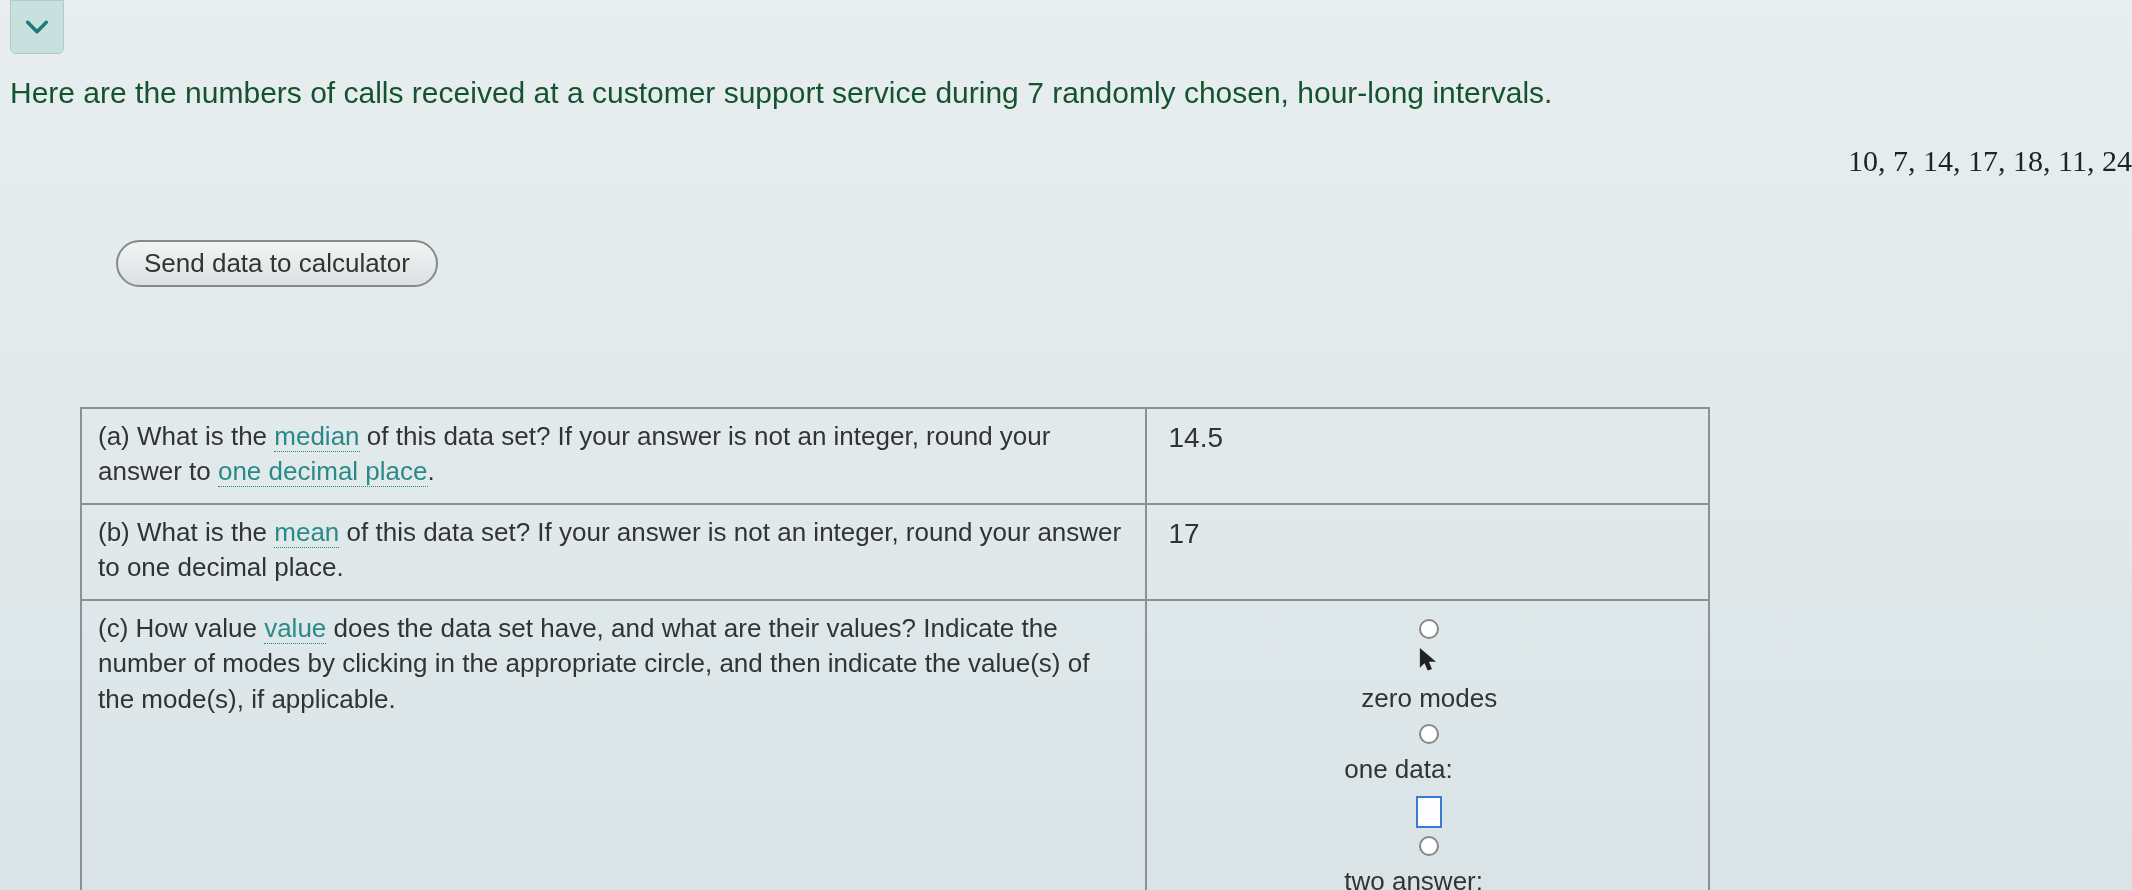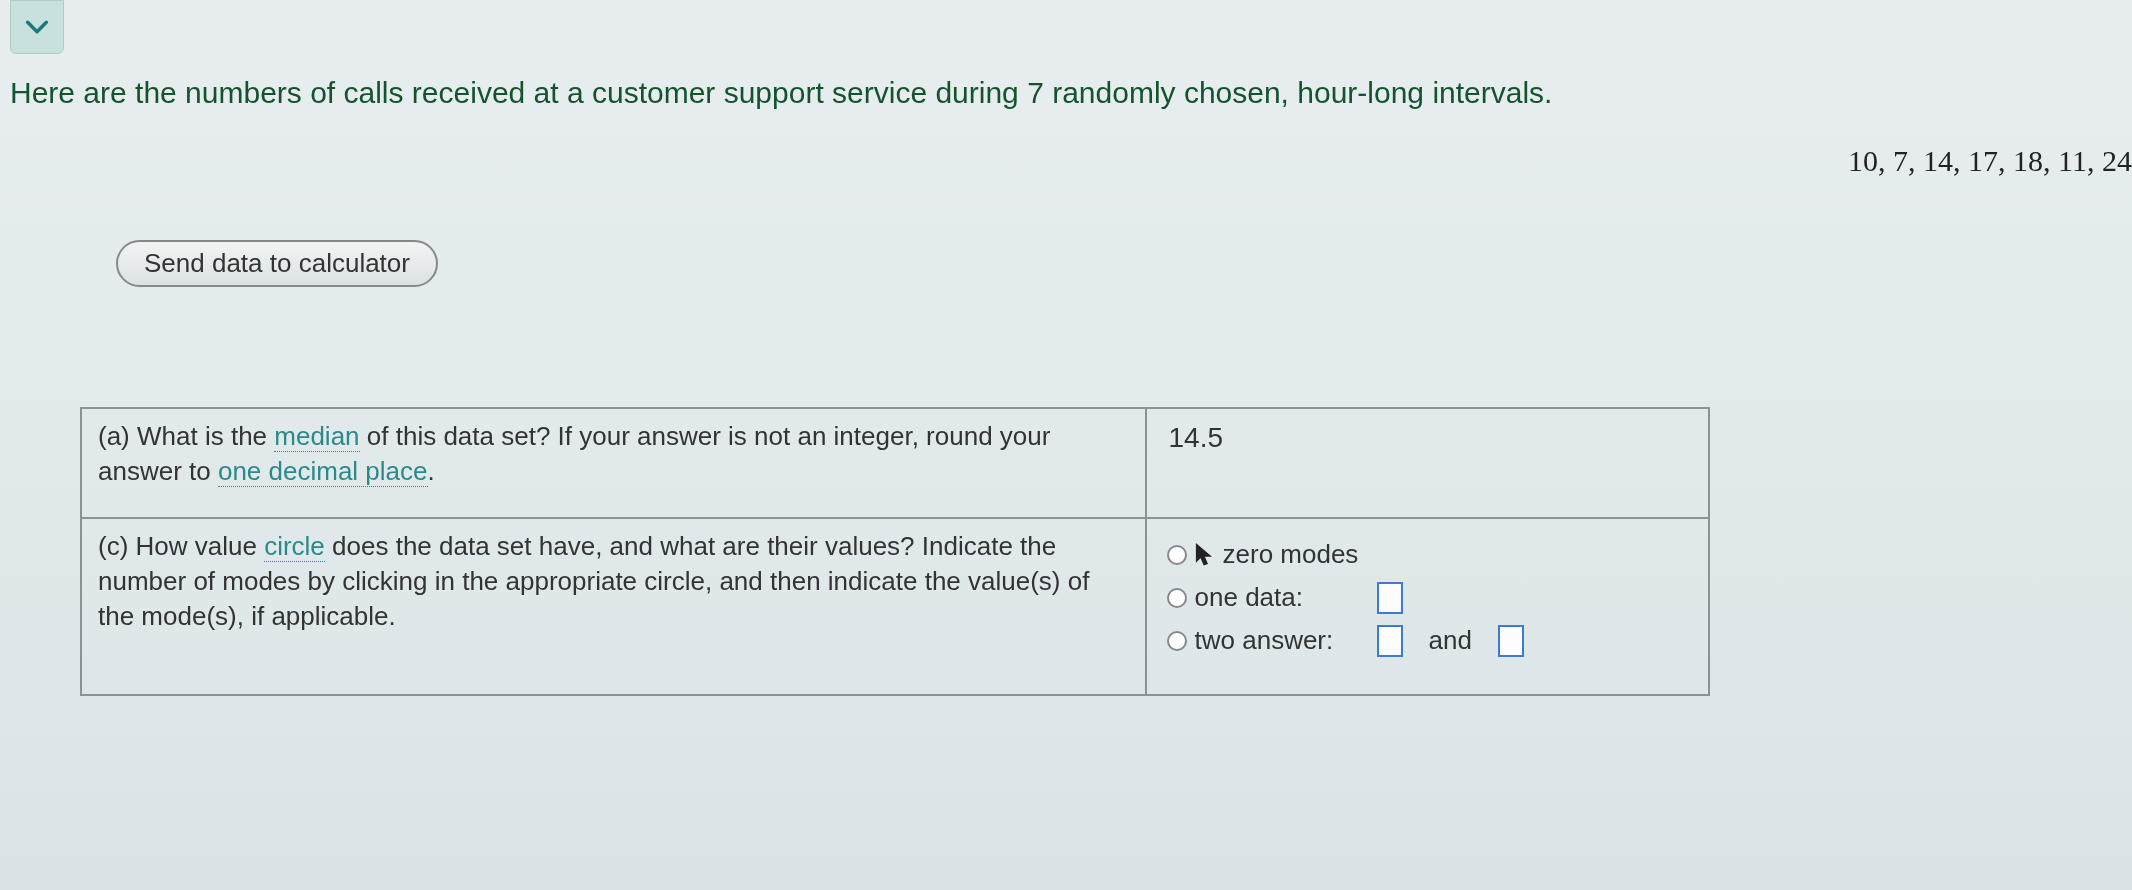--- a/index.html
+++ b/index.html
@@ -51,21 +51,21 @@
       cursor: pointer;
       margin-top: 48px;
     }
     .tbl {
       margin: 120px 0 0 80px;
       border-collapse: collapse;
       width: 1630px;
     }
     .tbl td {
       border: 2px solid #8a9296;
-      padding: 10px 16px 28px 16px;
+      padding: 10px 16px 14px 16px;
       vertical-align: top;
       font-size: 26px;
       color: #333;
       line-height: 1.35;
     }
     .tbl td.qcol { width: 990px; }
     .tbl td.acol { width: 524px; }
     .link {
       color: #2a8a8a;
       border-bottom: 1px dotted #2a8a8a;
@@ -74,20 +74,21 @@
     .ans-val {
       font-size: 28px;
       color: #333;
       padding-left: 6px;
     }
     .opt-row {
       display: flex;
       align-items: center;
       gap: 8px;
       margin: 8px 0 8px 4px;
+      flex-direction: column;
     }
     .radio {
       width: 20px;
       height: 20px;
       border: 2px solid #888;
       border-radius: 50%;
       background: #fff;
       cursor: pointer;
       flex-shrink: 0;
     }
@@ -139,21 +140,29 @@
       <tr>
     <td class="qcol">
       <span>(a) What is the </span><span class="link">median</span><span> of this data set? If your answer is not an integer, round your answer to </span><span class="link">one decimal place</span><span>.</span>
     </td>
     <td class="acol">
       <span class="ans-val">14.5</span>
     </td>
   </tr>
   <tr>
     <td class="qcol">
-      <span>(c) How value </span><span class="link">circle</span><span> does the data set have, and what are their values? Indicate the number of modes by clicking in the appropriate circle, and then indicate the value(s) of the mode(s), if applicable.</span>
+      <span>(b) What is the </span><span class="link">mean</span><span> of this data set? If your answer is not an integer, round your answer to one decimal place.</span>
+    </td>
+    <td class="acol">
+      <span class="ans-val">17</span>
+    </td>
+  </tr>
+  <tr>
+    <td class="qcol">
+      <span>(c) How value </span><span class="link">value</span><span> does the data set have, and what are their values? Indicate the number of modes by clicking in the appropriate circle, and then indicate the value(s) of the mode(s), if applicable.</span>
     </td>
     <td class="acol">
       <div class="opt-row">
         <span class="radio"></span>
         <svg class="cursor-icon" viewBox="0 0 20 24">
           <path d="M3 2 L3 18 L7 14 L10 21 L13 20 L10 13 L16 13 Z" fill="#222" stroke="#222" stroke-width="1"></path>
         </svg>
         <span class="opt-label">zero modes</span>
       </div>
       <div class="opt-row">

